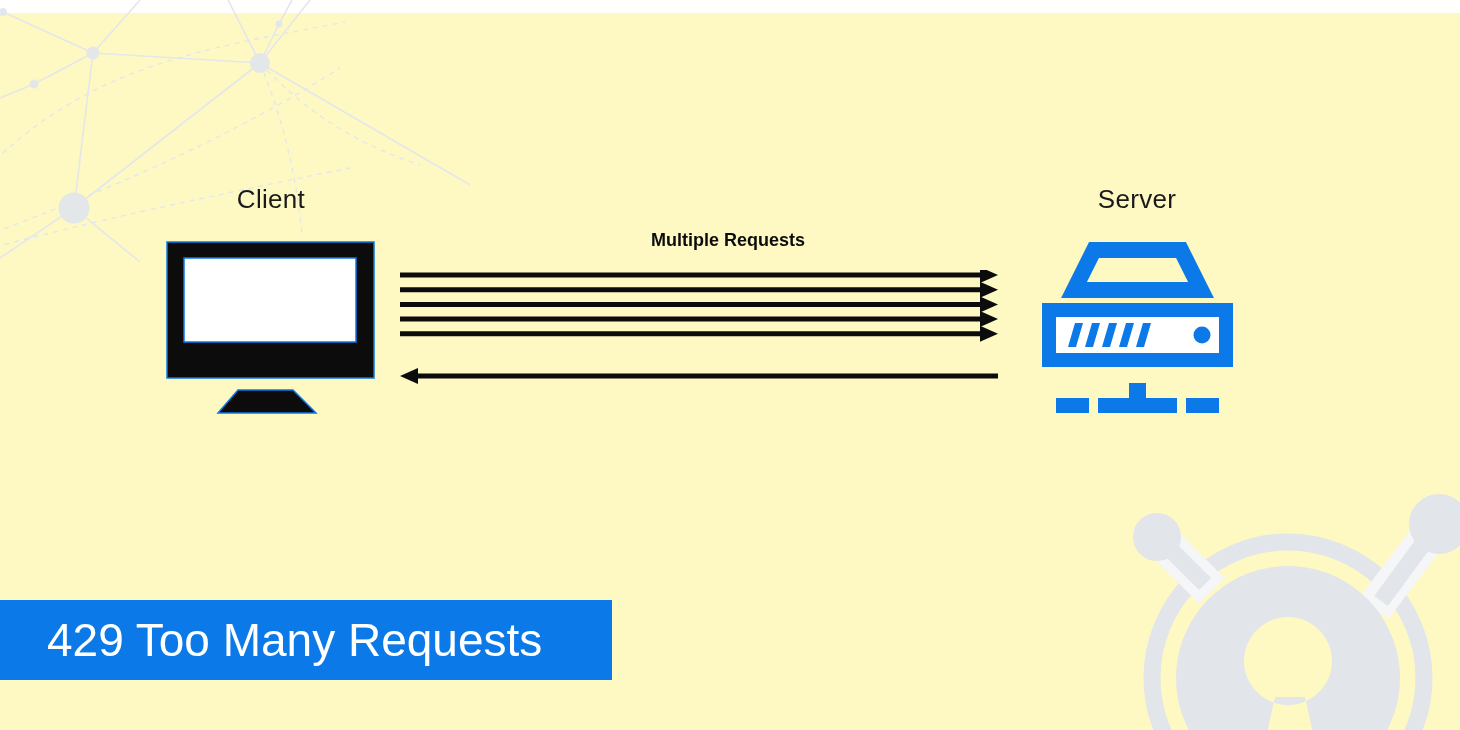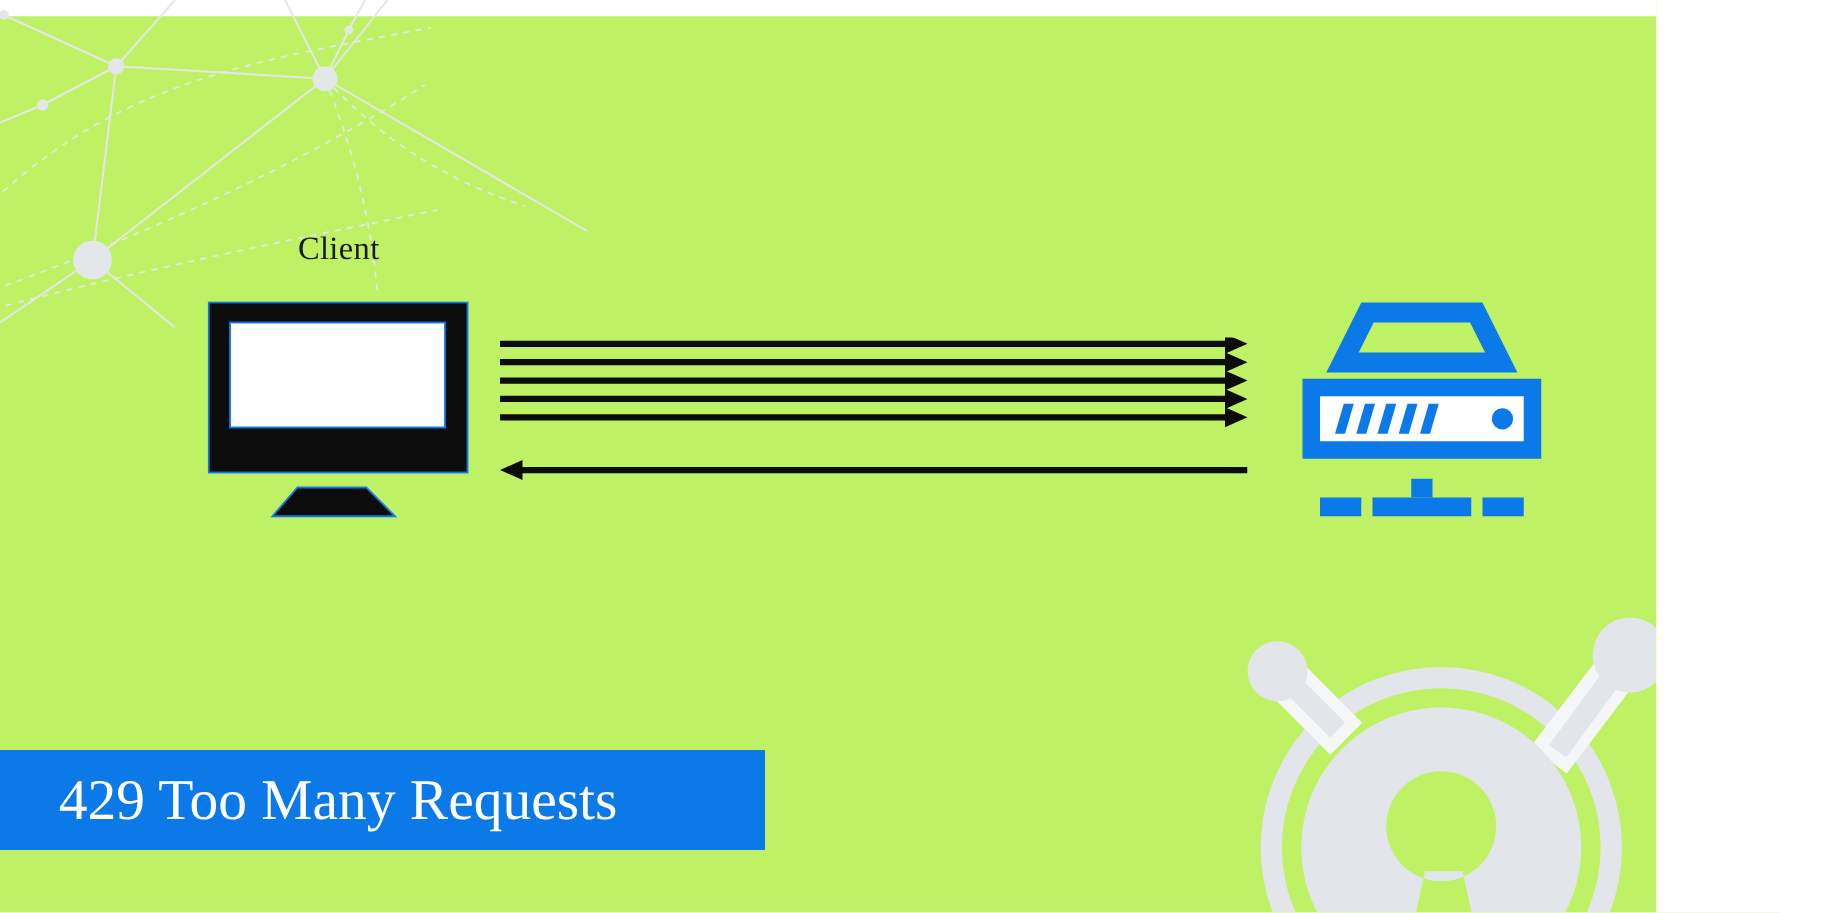--- a/index.html
+++ b/index.html
@@ -1,19 +1,19 @@
 <!DOCTYPE html>
 <html><head>
 <meta charset="utf-8">
 <style>
   html,body{margin:0;padding:0;background:#ffffff;}
   .canvas{
-    position:relative;width:1325px;height:730px;overflow:hidden;
-    background:#bef264;
-    font-family:Liberation Serif, serif;
+    position:relative;width:1460px;height:730px;overflow:hidden;
+    background:#fef9c3;
+    font-family:Liberation Sans, sans-serif;
   }
   .top-strip{position:absolute;left:0;top:0;width:1460px;height:13px;background:#ffffff;}
   .deco{position:absolute;pointer-events:none;}
   .net-pattern{left:0;top:0;}
   .logo{right:0;bottom:0;}
   .entity-label{
     position:absolute;width:200px;text-align:center;
     font-size:26px;color:#1a1a1a;letter-spacing:.3px;
   }
   .client-label{left:171px;top:184px;}
@@ -95,40 +95,42 @@
              M1275,697 L1305,697 L1314,738 L1266,738 Z"></path>
   </svg>
 
   <div class="entity-label client-label">Client</div>
   <svg class="icon-abs monitor" width="210" height="174" viewBox="0 0 210 174">
     <rect x="1" y="1" width="207" height="136" fill="#0c0c0c" stroke="#0b79e8" stroke-width="1.5"></rect>
     <rect x="18" y="17" width="172" height="84" fill="#ffffff" stroke="#0b79e8" stroke-width="1.5"></rect>
     <path d="M72,149 L127,149 L150,172 L52,172 Z" fill="#0c0c0c" stroke="#0b79e8" stroke-width="1.5"></path>
   </svg>
 
+  <div class="entity-label server-label">Server</div>
   <svg class="icon-abs server-icon" width="200" height="176" viewBox="0 0 200 176">
     <path d="M34,50 L54,10 L141,10 L161,50 Z" fill="none" stroke="#0b79e8" stroke-width="16"></path>
     <rect x="2" y="63" width="191" height="64" fill="#0b79e8"></rect>
     <rect x="16" y="77" width="163" height="36" fill="#ffffff"></rect>
     <g fill="#0b79e8">
       <path d="M35,83 L43,83 L36,107 L28,107 Z"></path>
       <path d="M52,83 L60,83 L53,107 L45,107 Z"></path>
       <path d="M69,83 L77,83 L70,107 L62,107 Z"></path>
       <path d="M86,83 L94,83 L87,107 L79,107 Z"></path>
       <path d="M103,83 L111,83 L104,107 L96,107 Z"></path>
     </g>
     <circle cx="162" cy="95" r="8.5" fill="#0b79e8"></circle>
     <g fill="#0b79e8">
       <rect x="89" y="143" width="17" height="15"></rect>
       <rect x="58" y="158" width="79" height="15"></rect>
       <rect x="16" y="158" width="33" height="15"></rect>
       <rect x="146" y="158" width="33" height="15"></rect>
     </g>
   </svg>
 
+  <div class="requests-label">Multiple Requests</div>
   <svg class="arrows" width="598" height="72" viewBox="0 0 598 72">
       <line x1="0" y1="5" x2="583" y2="5" stroke="#0c0c0c" stroke-width="5"></line>
       <polygon points="580,-3 598,5 580,13" fill="#0c0c0c"></polygon>
       <line x1="0" y1="19.7" x2="583" y2="19.7" stroke="#0c0c0c" stroke-width="5"></line>
       <polygon points="580,11.7 598,19.7 580,27.7" fill="#0c0c0c"></polygon>
       <line x1="0" y1="34.4" x2="583" y2="34.4" stroke="#0c0c0c" stroke-width="5"></line>
       <polygon points="580,26.4 598,34.4 580,42.4" fill="#0c0c0c"></polygon>
       <line x1="0" y1="49.099999999999994" x2="583" y2="49.099999999999994" stroke="#0c0c0c" stroke-width="5"></line>
       <polygon points="580,41.099999999999994 598,49.099999999999994 580,57.099999999999994" fill="#0c0c0c"></polygon>
       <line x1="0" y1="63.8" x2="583" y2="63.8" stroke="#0c0c0c" stroke-width="5"></line>

